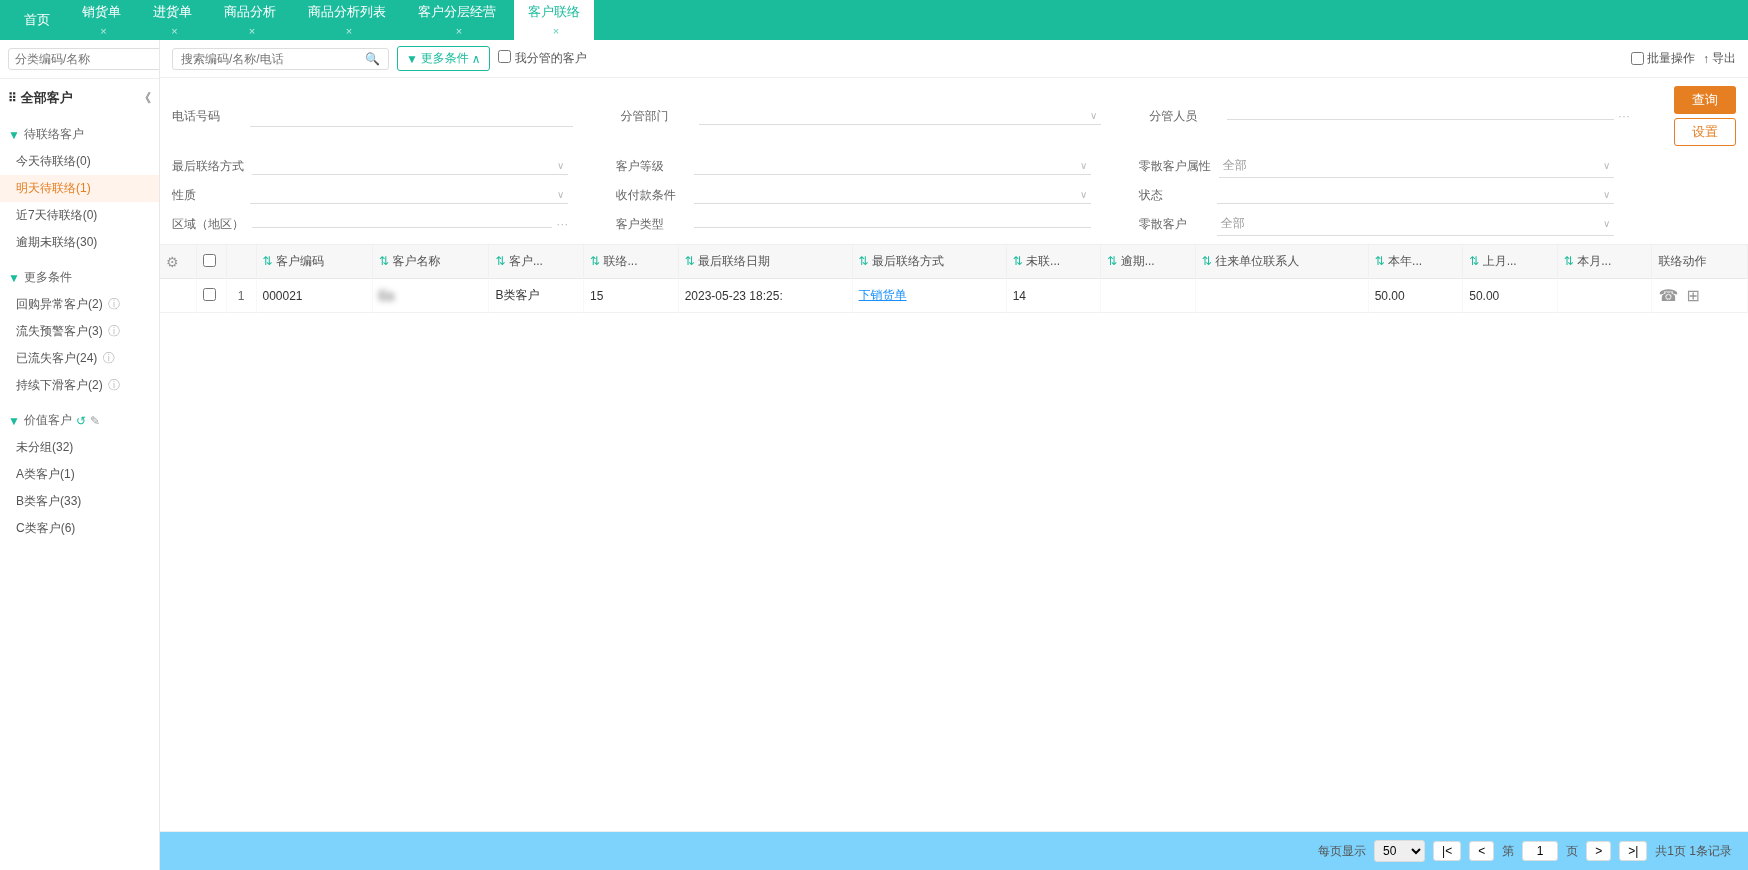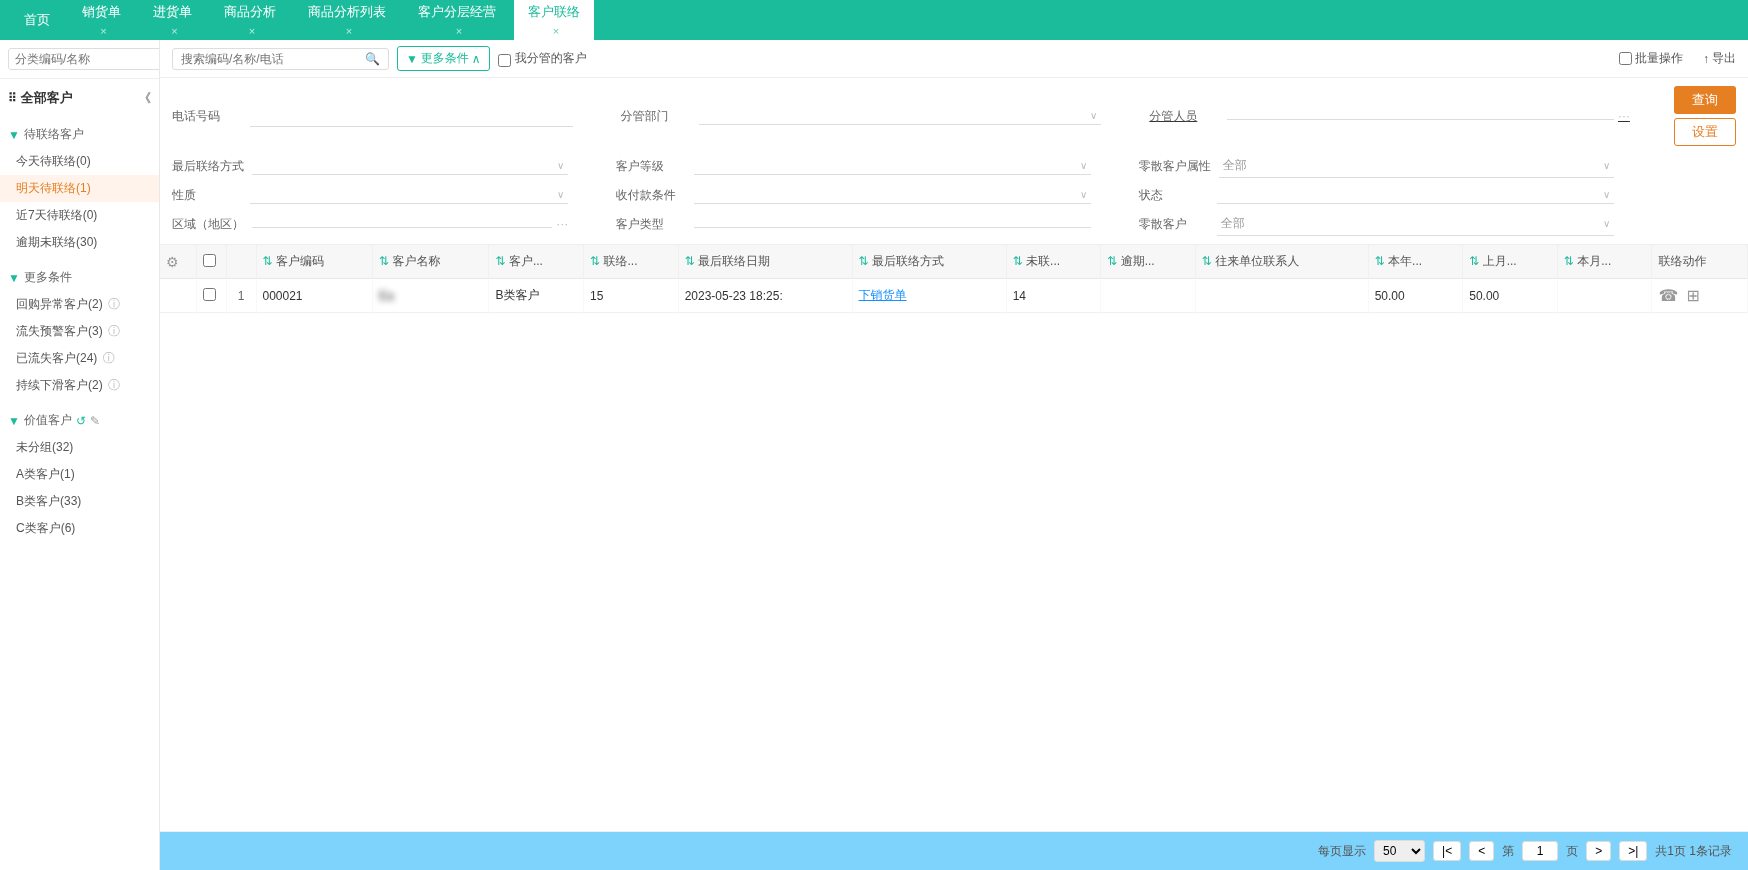--- a/index.html
+++ b/index.html
@@ -30,22 +30,22 @@
 
     
     .content-area { flex: 1; display: flex; flex-direction: column; overflow: hidden; }
 
     
     .filter-bar { display: flex; align-items: center; padding: 6px 12px; background: #fff; border-bottom: 1px solid #eee; gap: 8px; }
     .search-input-wrap { display: flex; align-items: center; border: 1px solid #ddd; border-radius: 3px; padding: 3px 8px; background: #fff; }
     .search-input-wrap input { border: none; outline: none; font-size: 12px; width: 180px; }
     .search-input-wrap .s-icon { color: #bbb; margin-left: 4px; cursor: pointer; }
     .more-conditions { display: flex; align-items: center; gap: 3px; color: #1abc9c; cursor: pointer; font-size: 12px; border: 1px solid #1abc9c; border-radius: 3px; padding: 3px 8px; }
-    .my-customers { display: flex; align-items: flex-end; gap: 4px; font-size: 12px; color: #555; cursor: pointer; }
-    .filter-right { margin-left: auto; display: flex; align-items: center; gap: 20px; }
+    .my-customers { display: flex; align-items: flex-start; gap: 4px; font-size: 12px; color: #555; cursor: pointer; }
+    .filter-right { margin-left: auto; display: flex; align-items: center; gap: 8px; }
     .batch-op { display: flex; align-items: center; gap: 3px; font-size: 12px; color: #555; cursor: pointer; }
     .export-btn { display: flex; align-items: center; gap: 3px; font-size: 12px; color: #555; cursor: pointer; }
 
     
     .adv-filter { background: #fff; border-bottom: 1px solid #eee; padding: 8px 12px; }
     .filter-row { display: flex; align-items: center; margin-bottom: 8px; gap: 0; }
     .filter-cell { display: flex; align-items: center; flex: 1; min-width: 0; }
     .filter-label { color: #666; font-size: 12px; white-space: nowrap; margin-right: 8px; min-width: 70px; }
     .filter-input { flex: 1; border: none; border-bottom: 1px solid #ddd; padding: 3px 4px; font-size: 12px; outline: none; }
     .filter-select { flex: 1; display: flex; align-items: center; border: none; border-bottom: 1px solid #ddd; padding: 3px 4px; font-size: 12px; cursor: pointer; color: #999; }
@@ -213,21 +213,21 @@
           <input class="filter-input" type="text" style="flex: 1 1 0%;">
         </div>
         <div style="flex:0.3;"></div>
         <div class="filter-cell" style="flex:3;">
           <span class="filter-label">分管部门</span>
           <div class="filter-select" style="flex:1;">
             <span class="chev">∨</span>
           </div>
         </div>
         <div style="flex:0.3;"></div>
-        <div class="filter-cell" style="flex:3;text-decoration:underline;">
+        <div class="filter-cell" style="flex:3;">
           <span class="filter-label">分管人员</span>
           <div class="filter-select" style="flex:1;"></div>
           <span class="filter-dots">···</span>
         </div>
         <div style="flex:0.2;"></div>
         <div class="filter-actions">
           <button class="btn-query">查询</button>
           <button class="btn-settings">设置</button>
         </div>
       </div>

